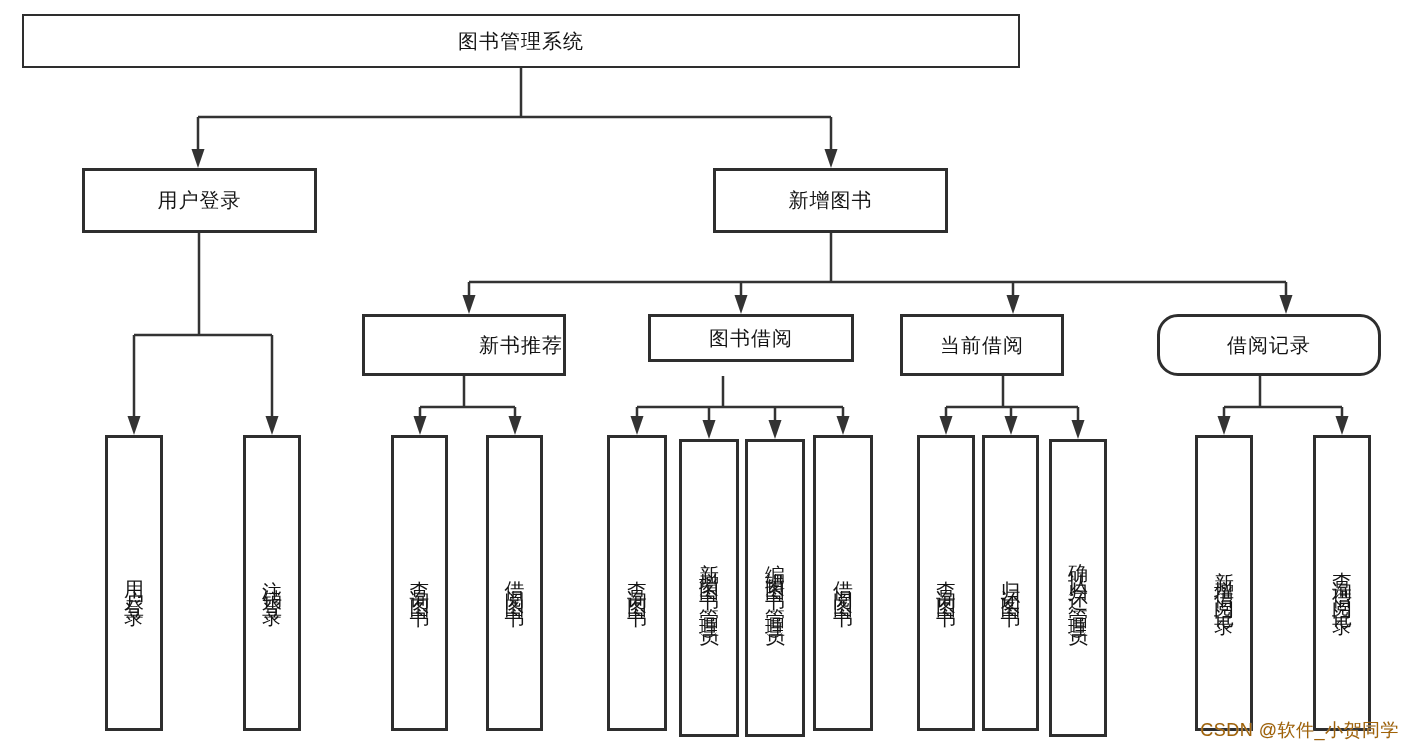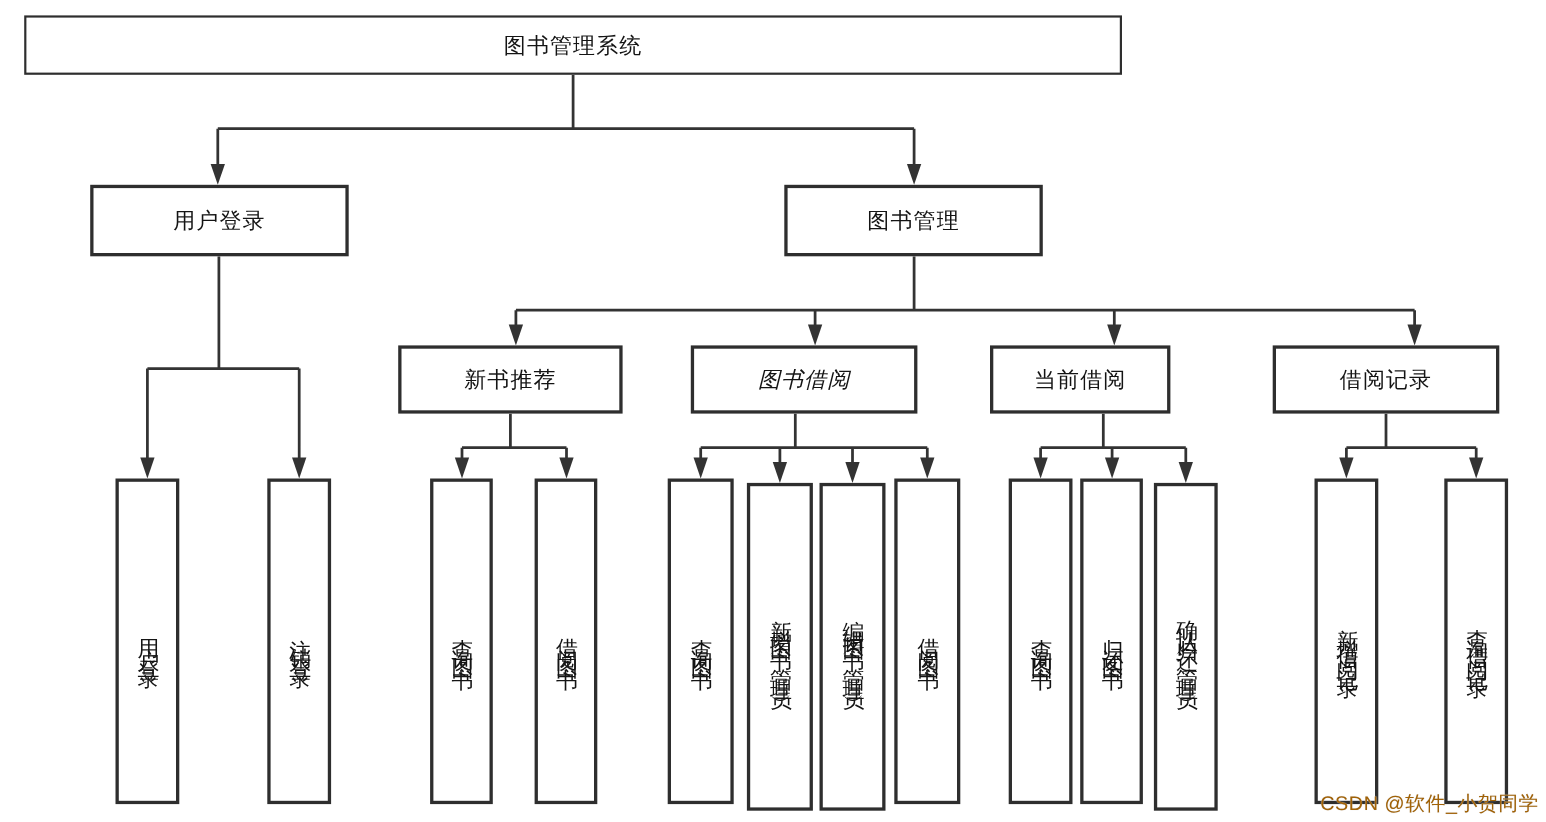--- a/index.html
+++ b/index.html
@@ -87,33 +87,33 @@
   </svg>
 
   <div class="node root" style="left:22px; top:14px; width:998px; height:54px;">
     <span>图书管理系统</span>
   </div>
 
   <div class="node" style="left:82px; top:168px; width:235px; height:65px;">
     <span>用户登录</span>
   </div>
   <div class="node" style="left:713px; top:168px; width:235px; height:65px;">
-    <span>图书管理</span>
+    <span>新增图书</span>
   </div>
 
-  <div class="node" style="left:362px; top:314px; width:204px; height:62px;">
+  <div class="node" style="left:362px; top:314px; width:204px; height:62px;justify-content:flex-end;">
     <span>新书推荐</span>
   </div>
-  <div class="node" style="left:628px; top:314px; width:206px; height:62px;font-style:italic;">
+  <div class="node" style="left:648px; top:314px; width:206px; height:48px;">
     <span>图书借阅</span>
   </div>
   <div class="node" style="left:900px; top:314px; width:164px; height:62px;">
     <span>当前借阅</span>
   </div>
-  <div class="node" style="left:1157px; top:314px; width:206px; height:62px;">
+  <div class="node" style="left:1157px; top:314px; width:224px; height:62px;border-radius:21px;">
     <span>借阅记录</span>
   </div>
 
   <div class="node leaf" style="left:105px; top:435px; width:58px; height:296px;">
     <span class="vtext">用户登录</span>
   </div>
   <div class="node leaf" style="left:243px; top:435px; width:58px; height:296px;">
     <span class="vtext">注销登录</span>
   </div>
 

